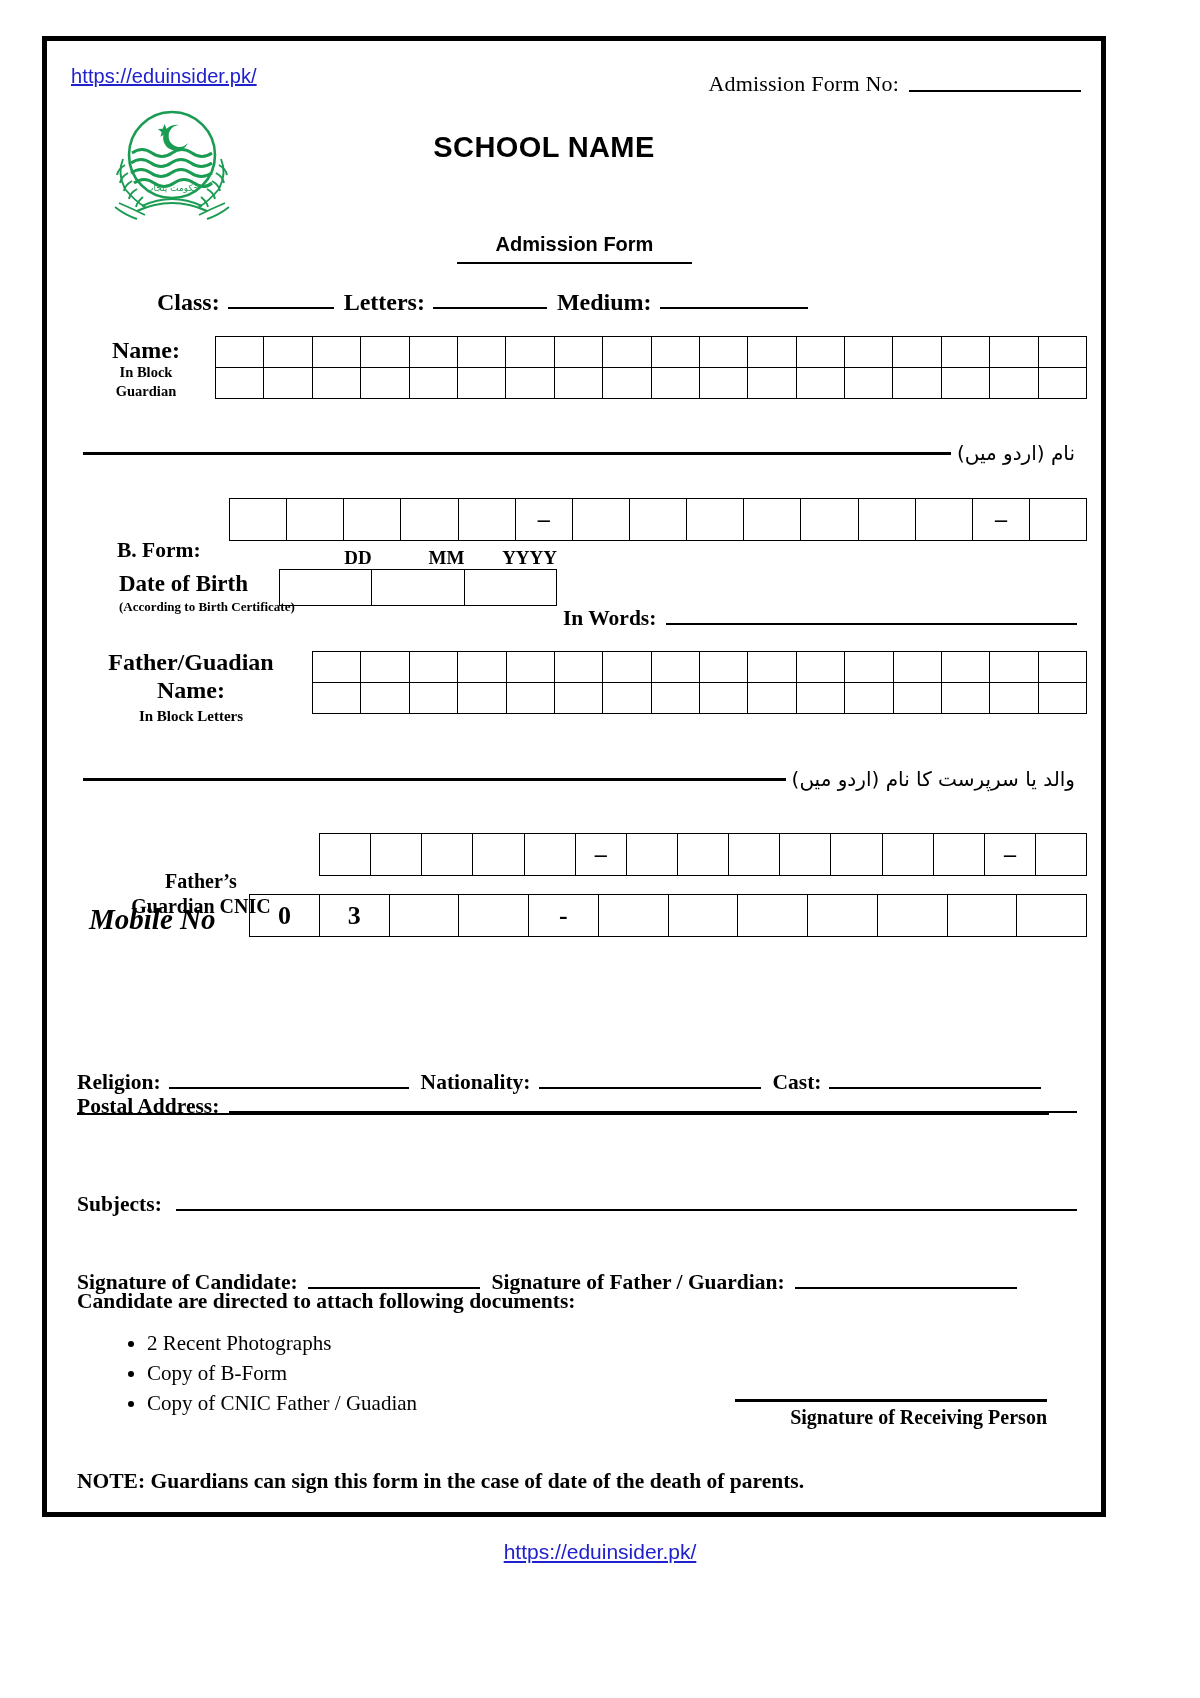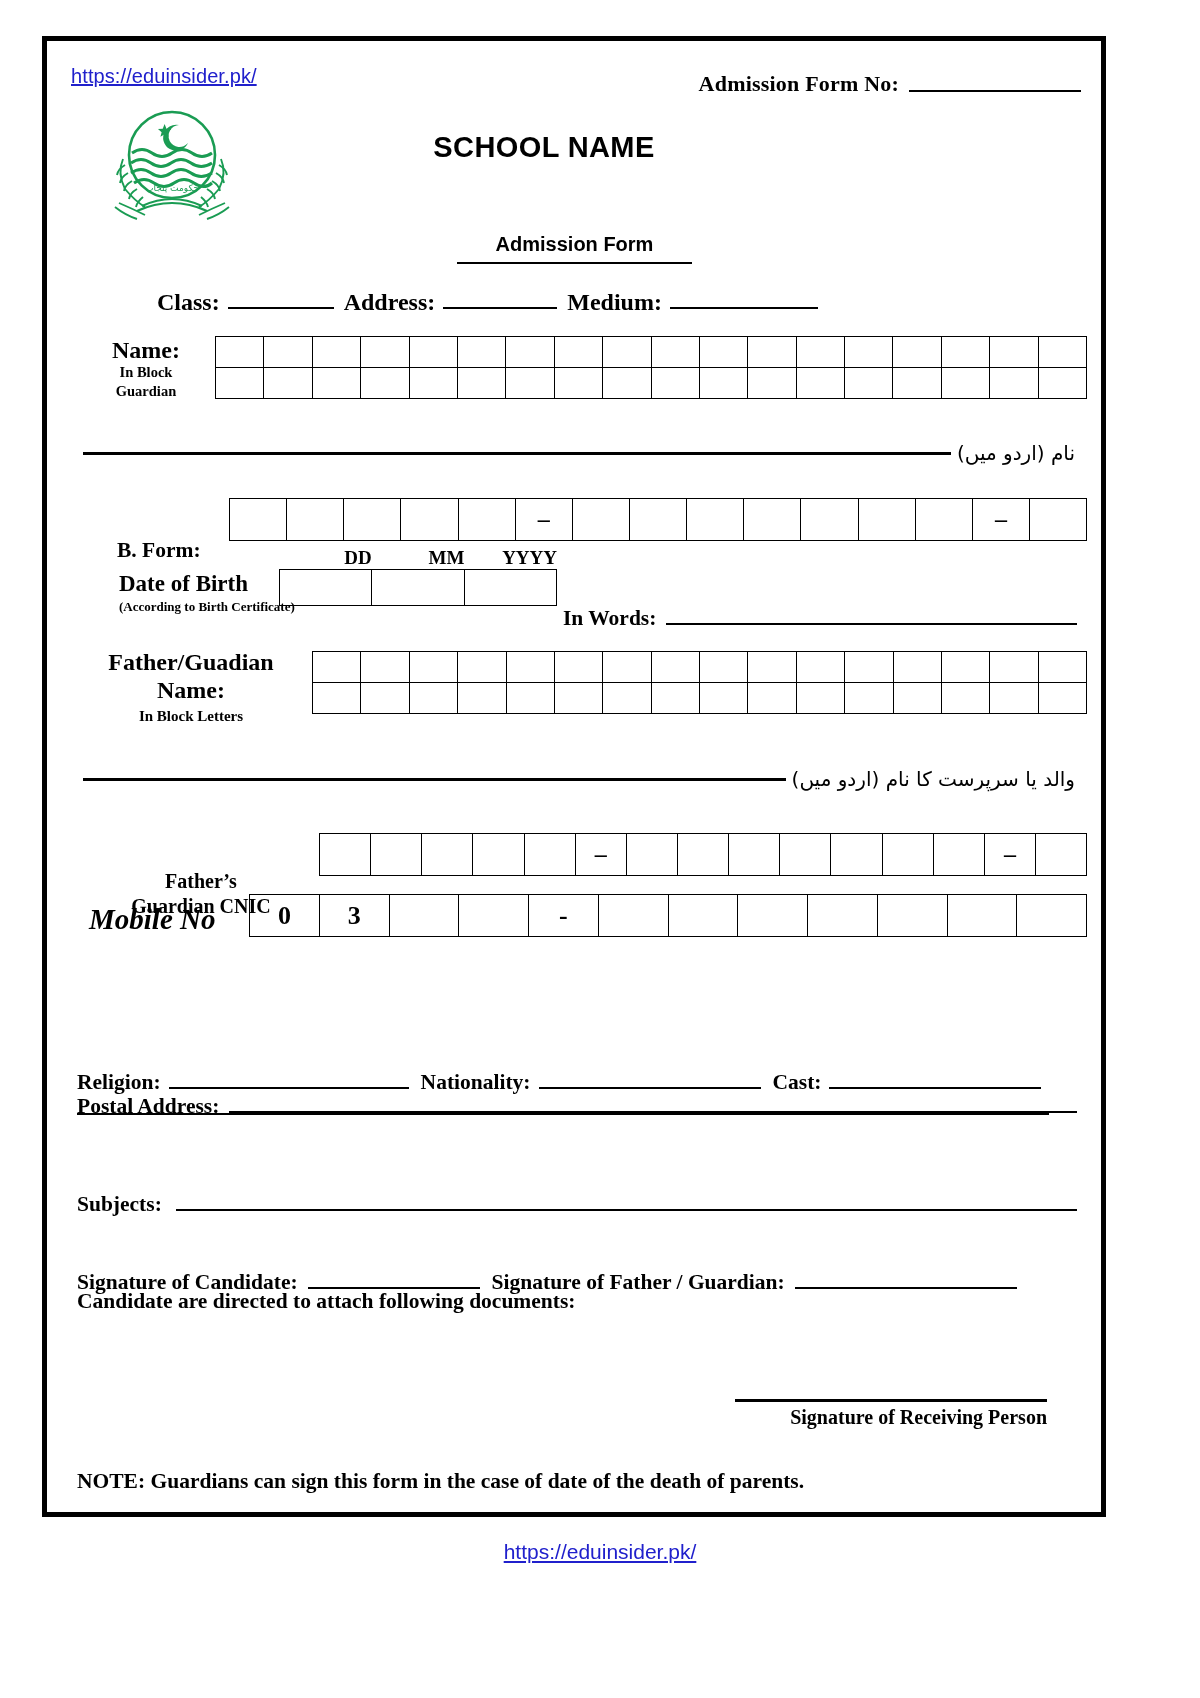--- a/index.html
+++ b/index.html
@@ -58,21 +58,21 @@
 
   .adm-no-wrap {
     position: absolute;
     right: 20px;
     top: 30px;
     display: flex;
     align-items: flex-end;
     white-space: nowrap;
   }
   .adm-no-label {
-    font-weight: bold;
+    font-weight: normal;
     font-size: 22px;
     letter-spacing: 0.2px;
   }
   .adm-no-rule {
     width: 172px;
     border-bottom: 2.6px solid #000;
     margin-left: 10px;
     margin-bottom: 5px;
   }
 
@@ -429,21 +429,21 @@
       </div>
 
       <div class="school-name">SCHOOL NAME</div>
 
       <div class="admission-form-title">Admission Form</div>
 
 
       <div class="csm-row">
         <span class="csm-label">Class:</span>
         <span class="csm-rule rule-class"></span>
-        <span class="csm-label">Address:</span>
+        <span class="csm-label">Letters:</span>
         <span class="csm-rule rule-session"></span>
         <span class="csm-label">Medium:</span>
         <span class="csm-rule rule-medium"></span>
       </div>
 
       <div class="name-label">
         <span class="big">Name:</span>
         <span class="small">In Block</span>
         <span class="small">Guardian</span>
       </div>
@@ -643,20 +643,25 @@
       </div>
 
       <div class="row-flex sign-row">
         <span class="lbl">Signature of Candidate:</span>
         <span class="rule" id="sign-rule-1" style="width: 172px;"></span>
         <span class="lbl">Signature of Father / Guardian:</span>
         <span class="rule" id="sign-rule-2" style="width: 222px;"></span>
       </div>
 
       <div class="attach-title">Candidate are directed to attach following documents:</div>
+      <ul class="doc-list" id="doc-list">
+          <li>2 Recent Photographs</li>
+          <li>Copy of B-Form</li>
+          <li>Copy of CNIC Father / Guadian</li>
+        </ul>
 
       <div class="recv-wrap">
         <div class="recv-rule"></div>
         <div class="recv-label">Signature of Receiving Person</div>
       </div>
 
       <div class="note">NOTE: Guardians can sign this form in the case of date of the death of parents.</div>
 
     </div>
   </div>

